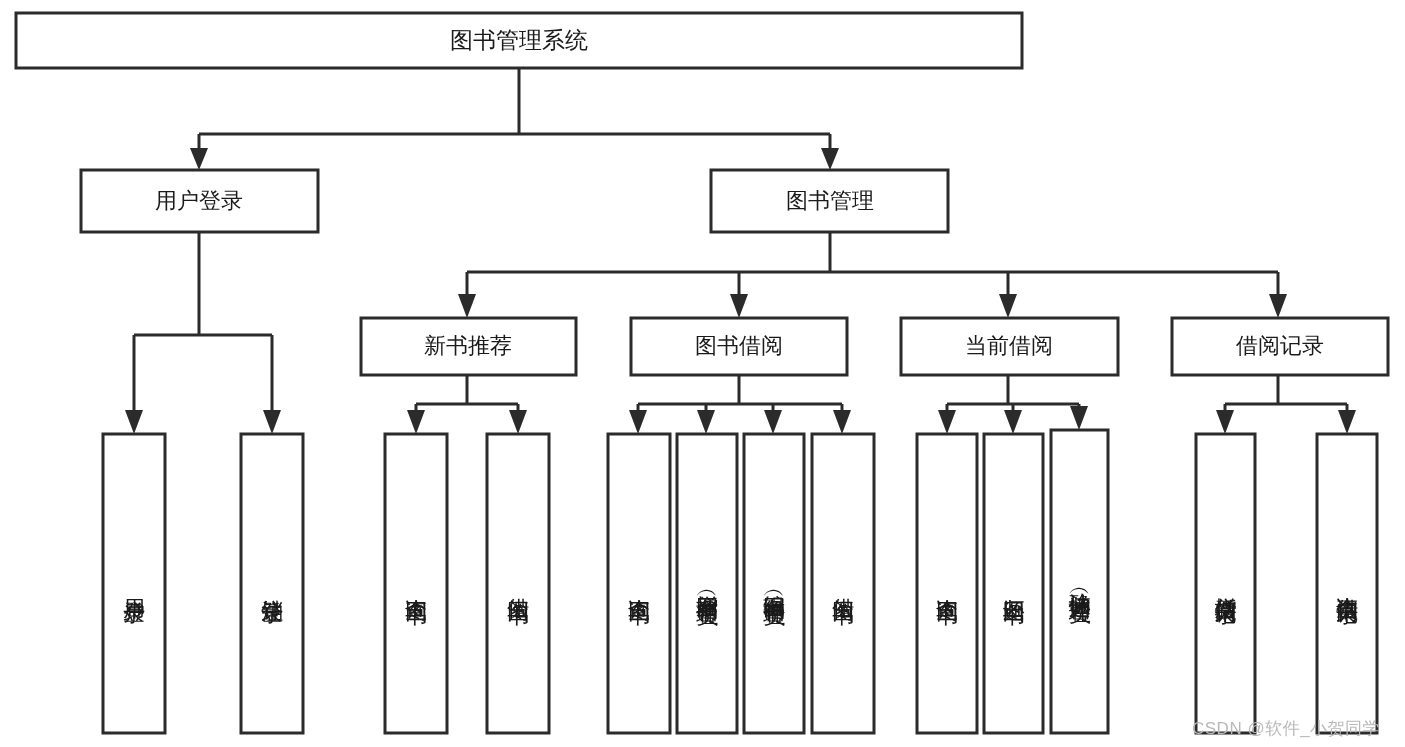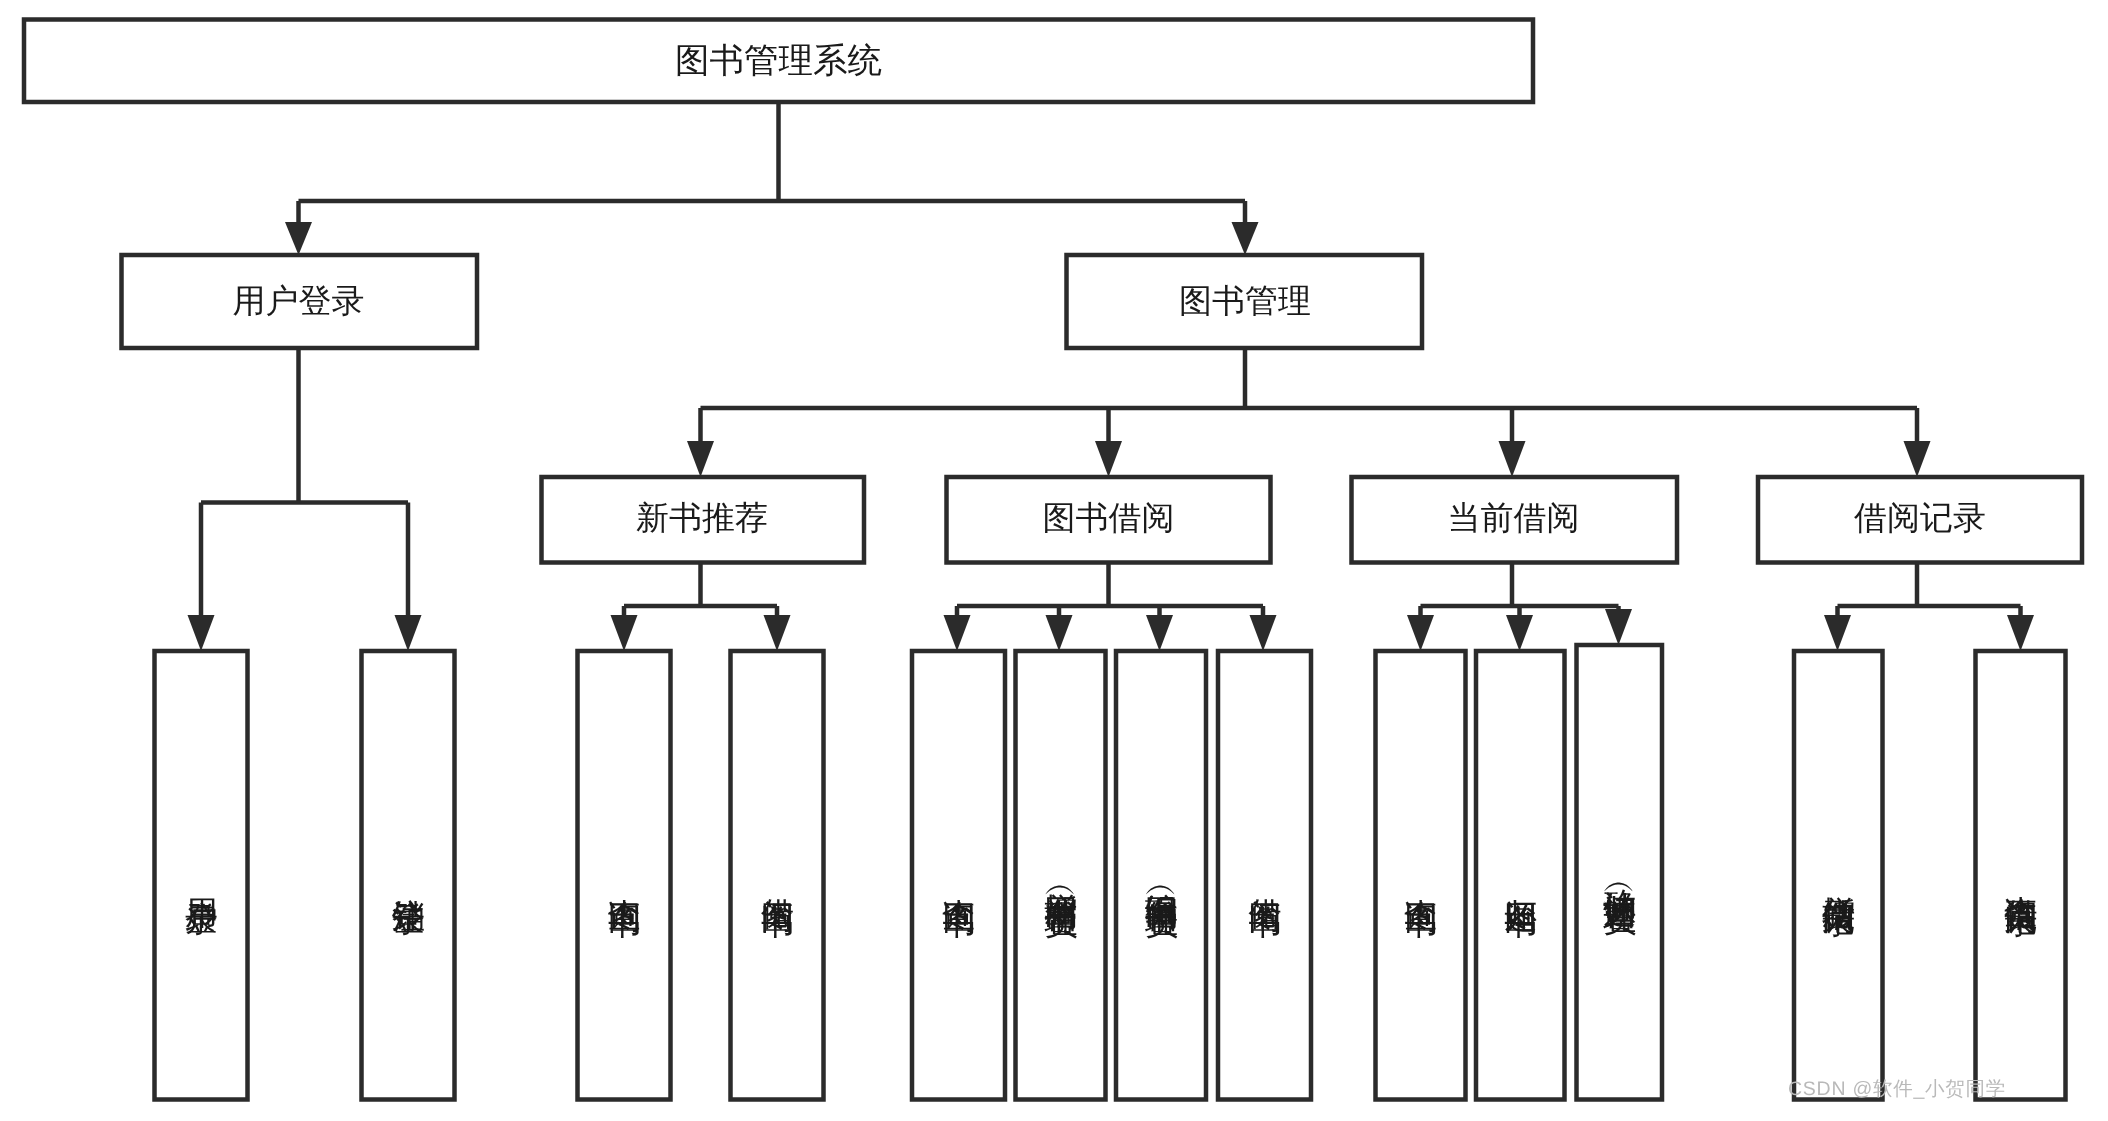--- a/index.html
+++ b/index.html
@@ -64,21 +64,21 @@
     font-size: 22px;
     line-height: 1.12;
     color: #1a1a1a;
     letter-spacing: 1.5px;
     pointer-events: none;
     text-align: center;
   }
   .watermark {
     position: absolute;
     font-family: "Liberation Sans", "DejaVu Sans", sans-serif;
-    font-size: 13px;
+    font-size: 17px;
     color: #b9b9b9;
     white-space: nowrap;
     letter-spacing: 0.5px;
   }
 </style>
 </head>
 <body>
 
 <div id="diagram-root">
 

